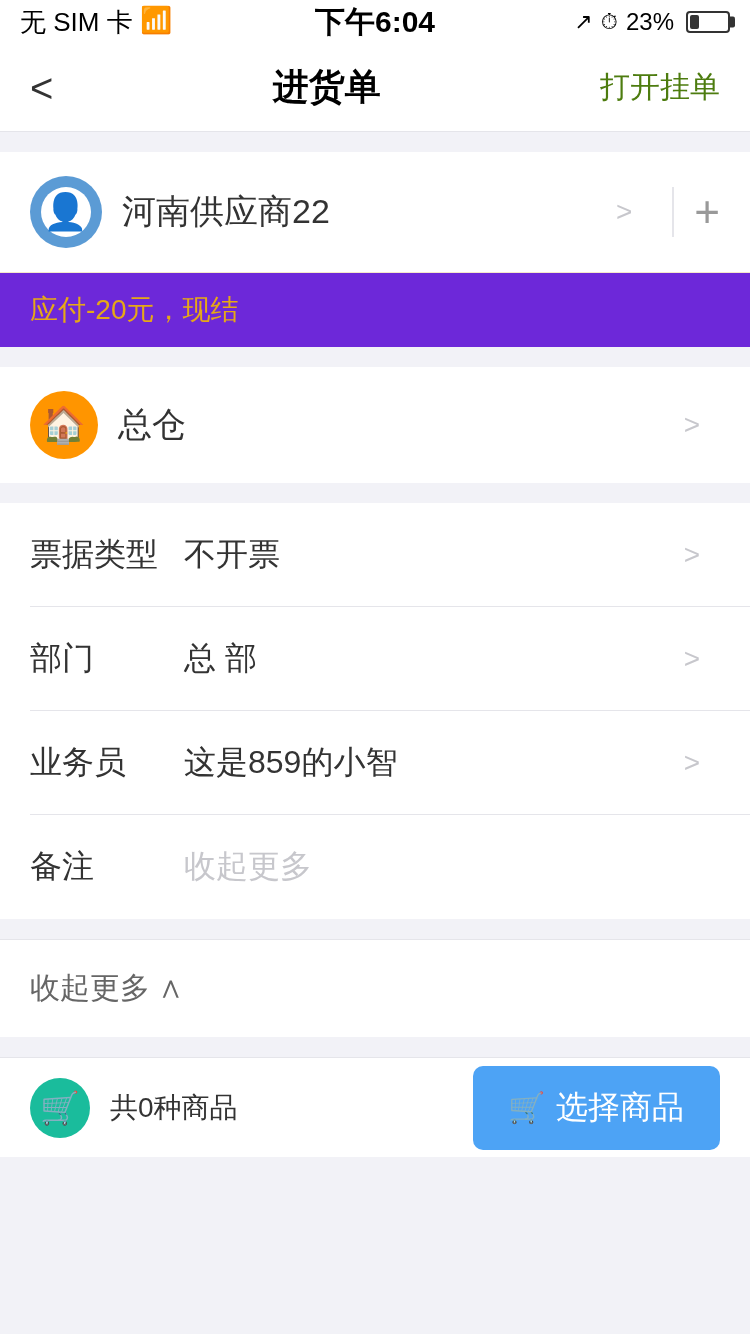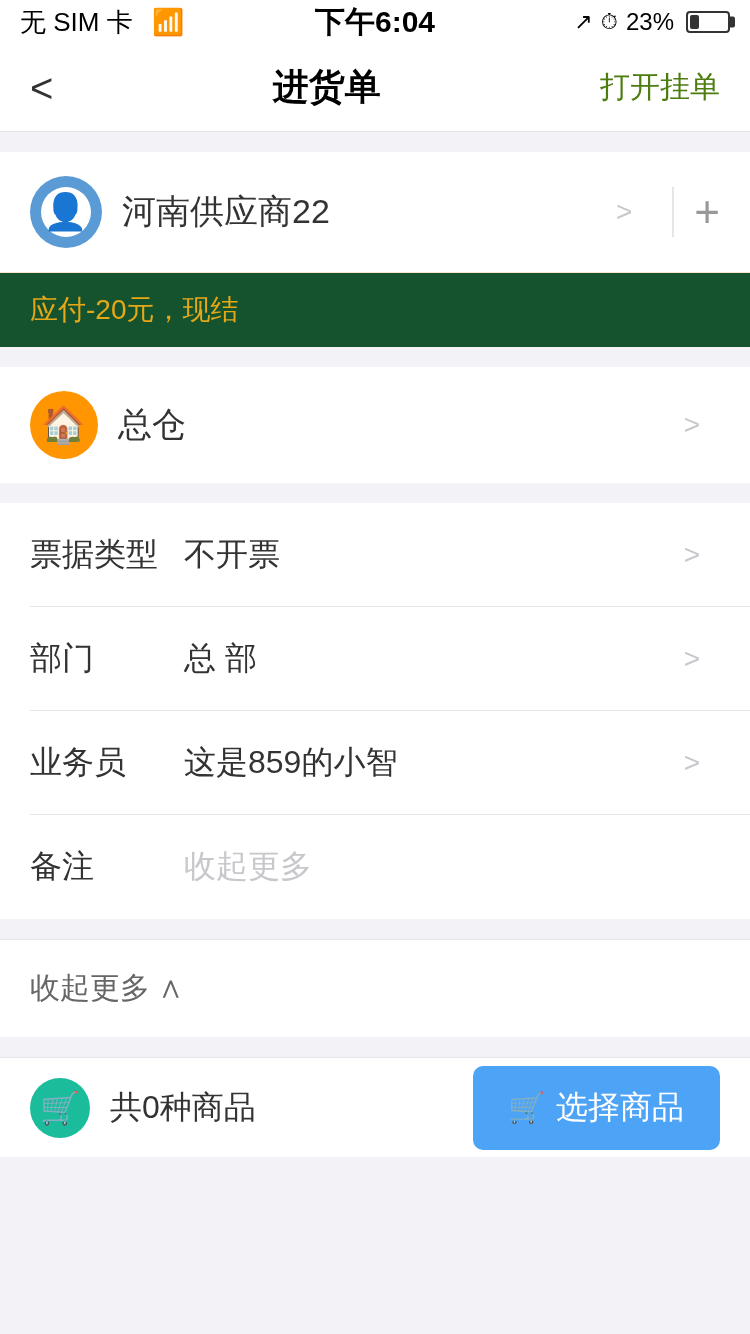--- a/index.html
+++ b/index.html
@@ -19,22 +19,22 @@
       background: #fff;
       display: flex;
       align-items: center;
       justify-content: space-between;
       padding: 0 20px;
       font-size: 28px;
       font-weight: 500;
     }
     .status-left {
       display: flex;
-      align-items: center;
-      gap: 20px;
+      align-items: flex-start;
+      gap: 8px;
       font-size: 26px;
     }
     .status-center {
       font-size: 30px;
       font-weight: 600;
       position: absolute;
       left: 50%;
       transform: translateX(-50%);
     }
     .status-right {
@@ -166,21 +166,21 @@
     }
     .add-btn {
       font-size: 44px;
       color: #999;
       cursor: pointer;
       line-height: 1;
     }
 
     
     .notice-bar {
-      background: #14532d;
+      background: #6d28d9;
       padding: 18px 30px;
       font-size: 28px;
       color: #e6a817;
       border-top: 1px solid #f5e8cc;
     }
 
     
     .warehouse-row {
       display: flex;
       align-items: center;
@@ -280,21 +280,21 @@
       align-items: center;
       justify-content: center;
       margin-right: 20px;
     }
     .product-icon {
       font-size: 32px;
       color: #fff;
     }
     .product-count {
       flex: 1;
-      font-size: 32px;
+      font-size: 28px;
       color: #333;
     }
     .select-btn {
       background: #4da3f5;
       color: #fff;
       border: none;
       border-radius: 10px;
       padding: 20px 36px;
       font-size: 32px;
       cursor: pointer;

